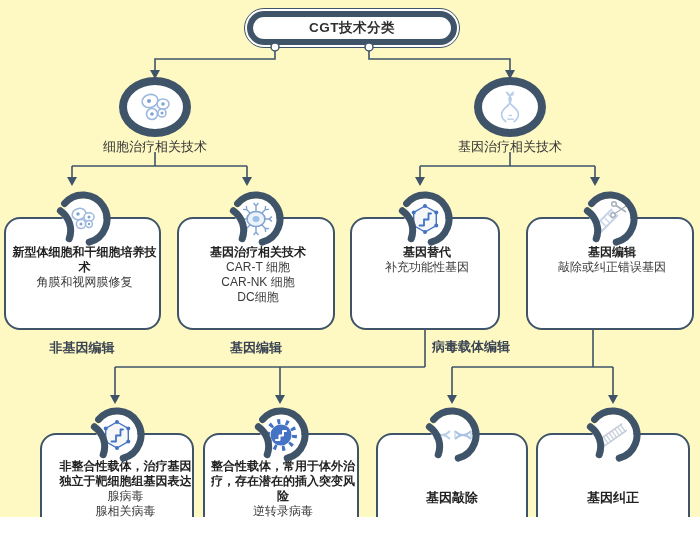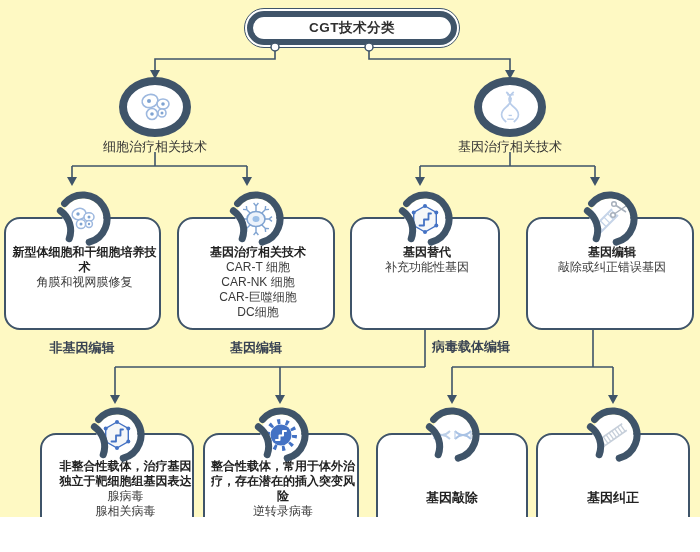--- a/index.html
+++ b/index.html
@@ -165,21 +165,20 @@
         <g stroke="#3F5469" stroke-width="7" fill="none" stroke-linecap="round">
           <path d="M11.6 14.6 A 24 24 0 1 1 36.2 53.2"></path>
           <path d="M16.2 49.7 A 24 24 0 0 0 7.4 21.8"></path>
         </g>
       </svg>
     </div>
     <div class="box-content">
       <div class="title">基因治疗相关技术</div>
       <div class="line">CAR-T 细胞</div>
       <div class="line">CAR-NK 细胞</div>
-      <div class="line">CAR-巨噬细胞</div>
       <div class="line">DC细胞</div>
     </div>
   </div>
 
   <div class="box" style="left:350px;top:217px;width:150px;">
     <div class="ring-icon">
       <svg width="60" height="60" viewBox="0 0 60 60">
         <circle cx="30" cy="30" r="20.5" fill="#fff"></circle>
         <polygon points="30,17 41.3,23.5 41.3,36.5 30,43 18.7,36.5 18.7,23.5" stroke="#4472C4" stroke-width="1.4" fill="#F5F7F9"></polygon>
         <g fill="#4472C4">

